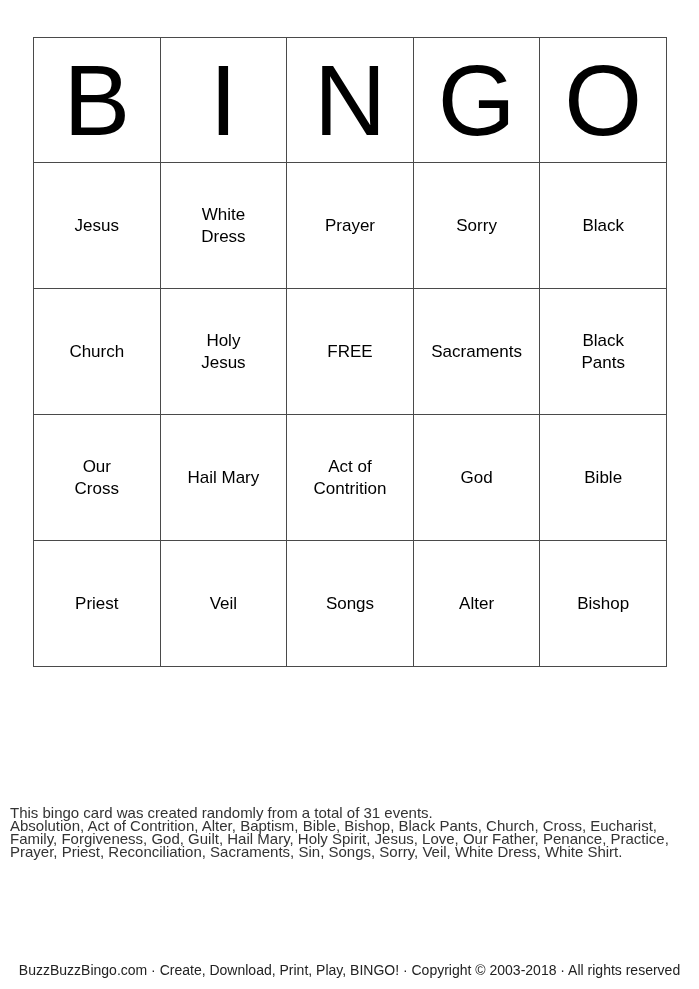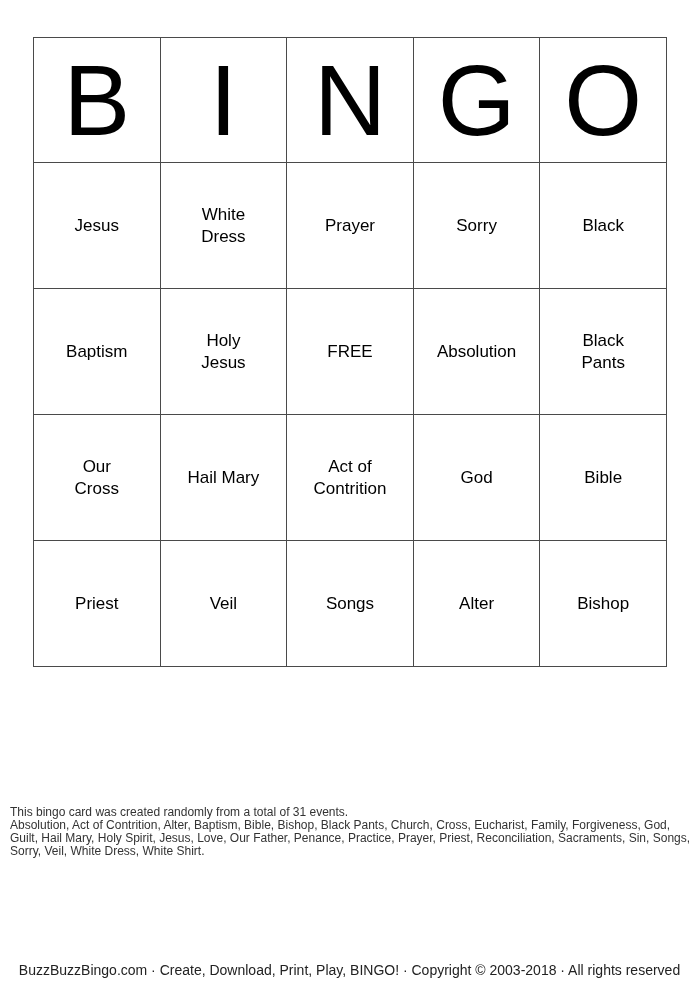--- a/index.html
+++ b/index.html
@@ -42,21 +42,21 @@
   tr.data-row td {
     height: 125px;
     font-size: 17px;
     line-height: 1.25;
   }
   .footer-note {
     position: absolute;
     left: 10px;
     top: 806px;
     right: 8px;
-    font-size: 12px;
+    font-size: 15px;
     line-height: 13px;
     color: #333333;
   }
   .bottom-credit {
     position: absolute;
     left: 0;
     right: 0;
     top: 962px;
     text-align: center;
     font-size: 14px;
@@ -79,25 +79,25 @@
     </tr>
     <tr class="data-row">
       <td>Jesus</td>
       <td>White
 Dress</td>
       <td>Prayer</td>
       <td>Sorry</td>
       <td>Black</td>
     </tr>
     <tr class="data-row">
-      <td>Baptism</td>
+      <td>Church</td>
       <td>Holy
 Jesus</td>
       <td>FREE</td>
-      <td>Absolution</td>
+      <td>Sacraments</td>
       <td>Black
 Pants</td>
     </tr>
     <tr class="data-row">
       <td>Our
 Cross</td>
       <td>Hail Mary</td>
       <td>Act of
 Contrition</td>
       <td>God</td>

